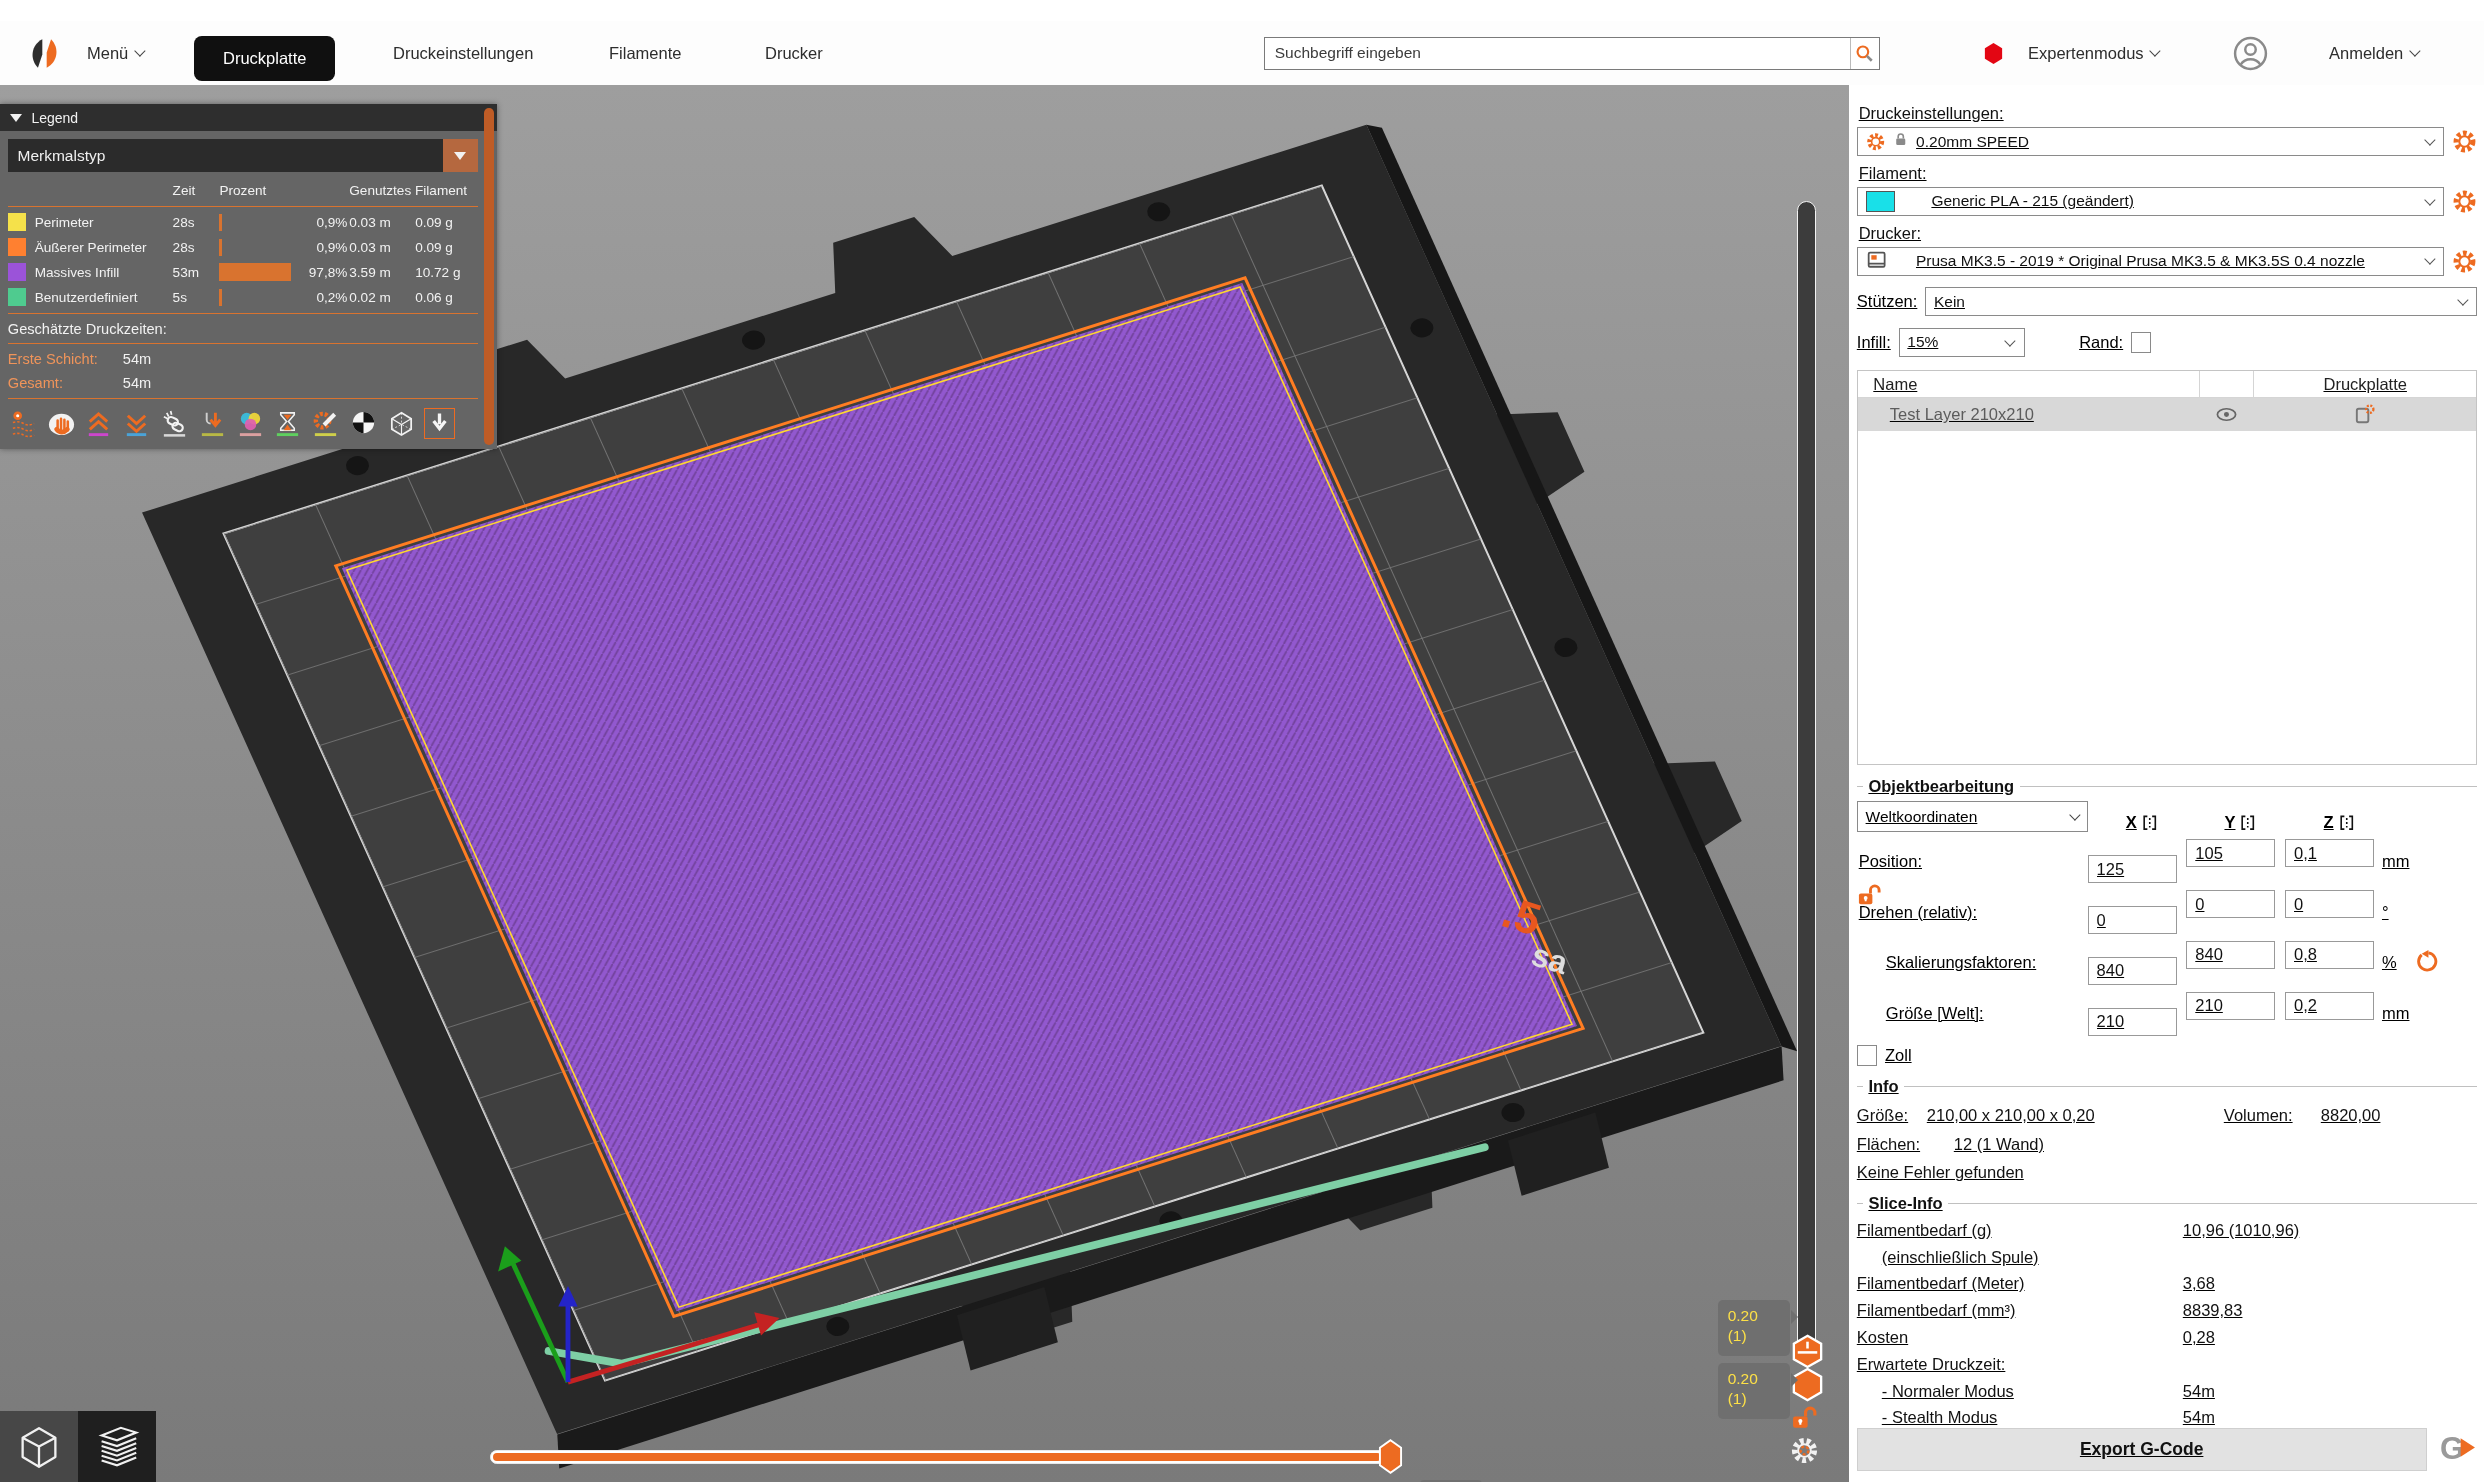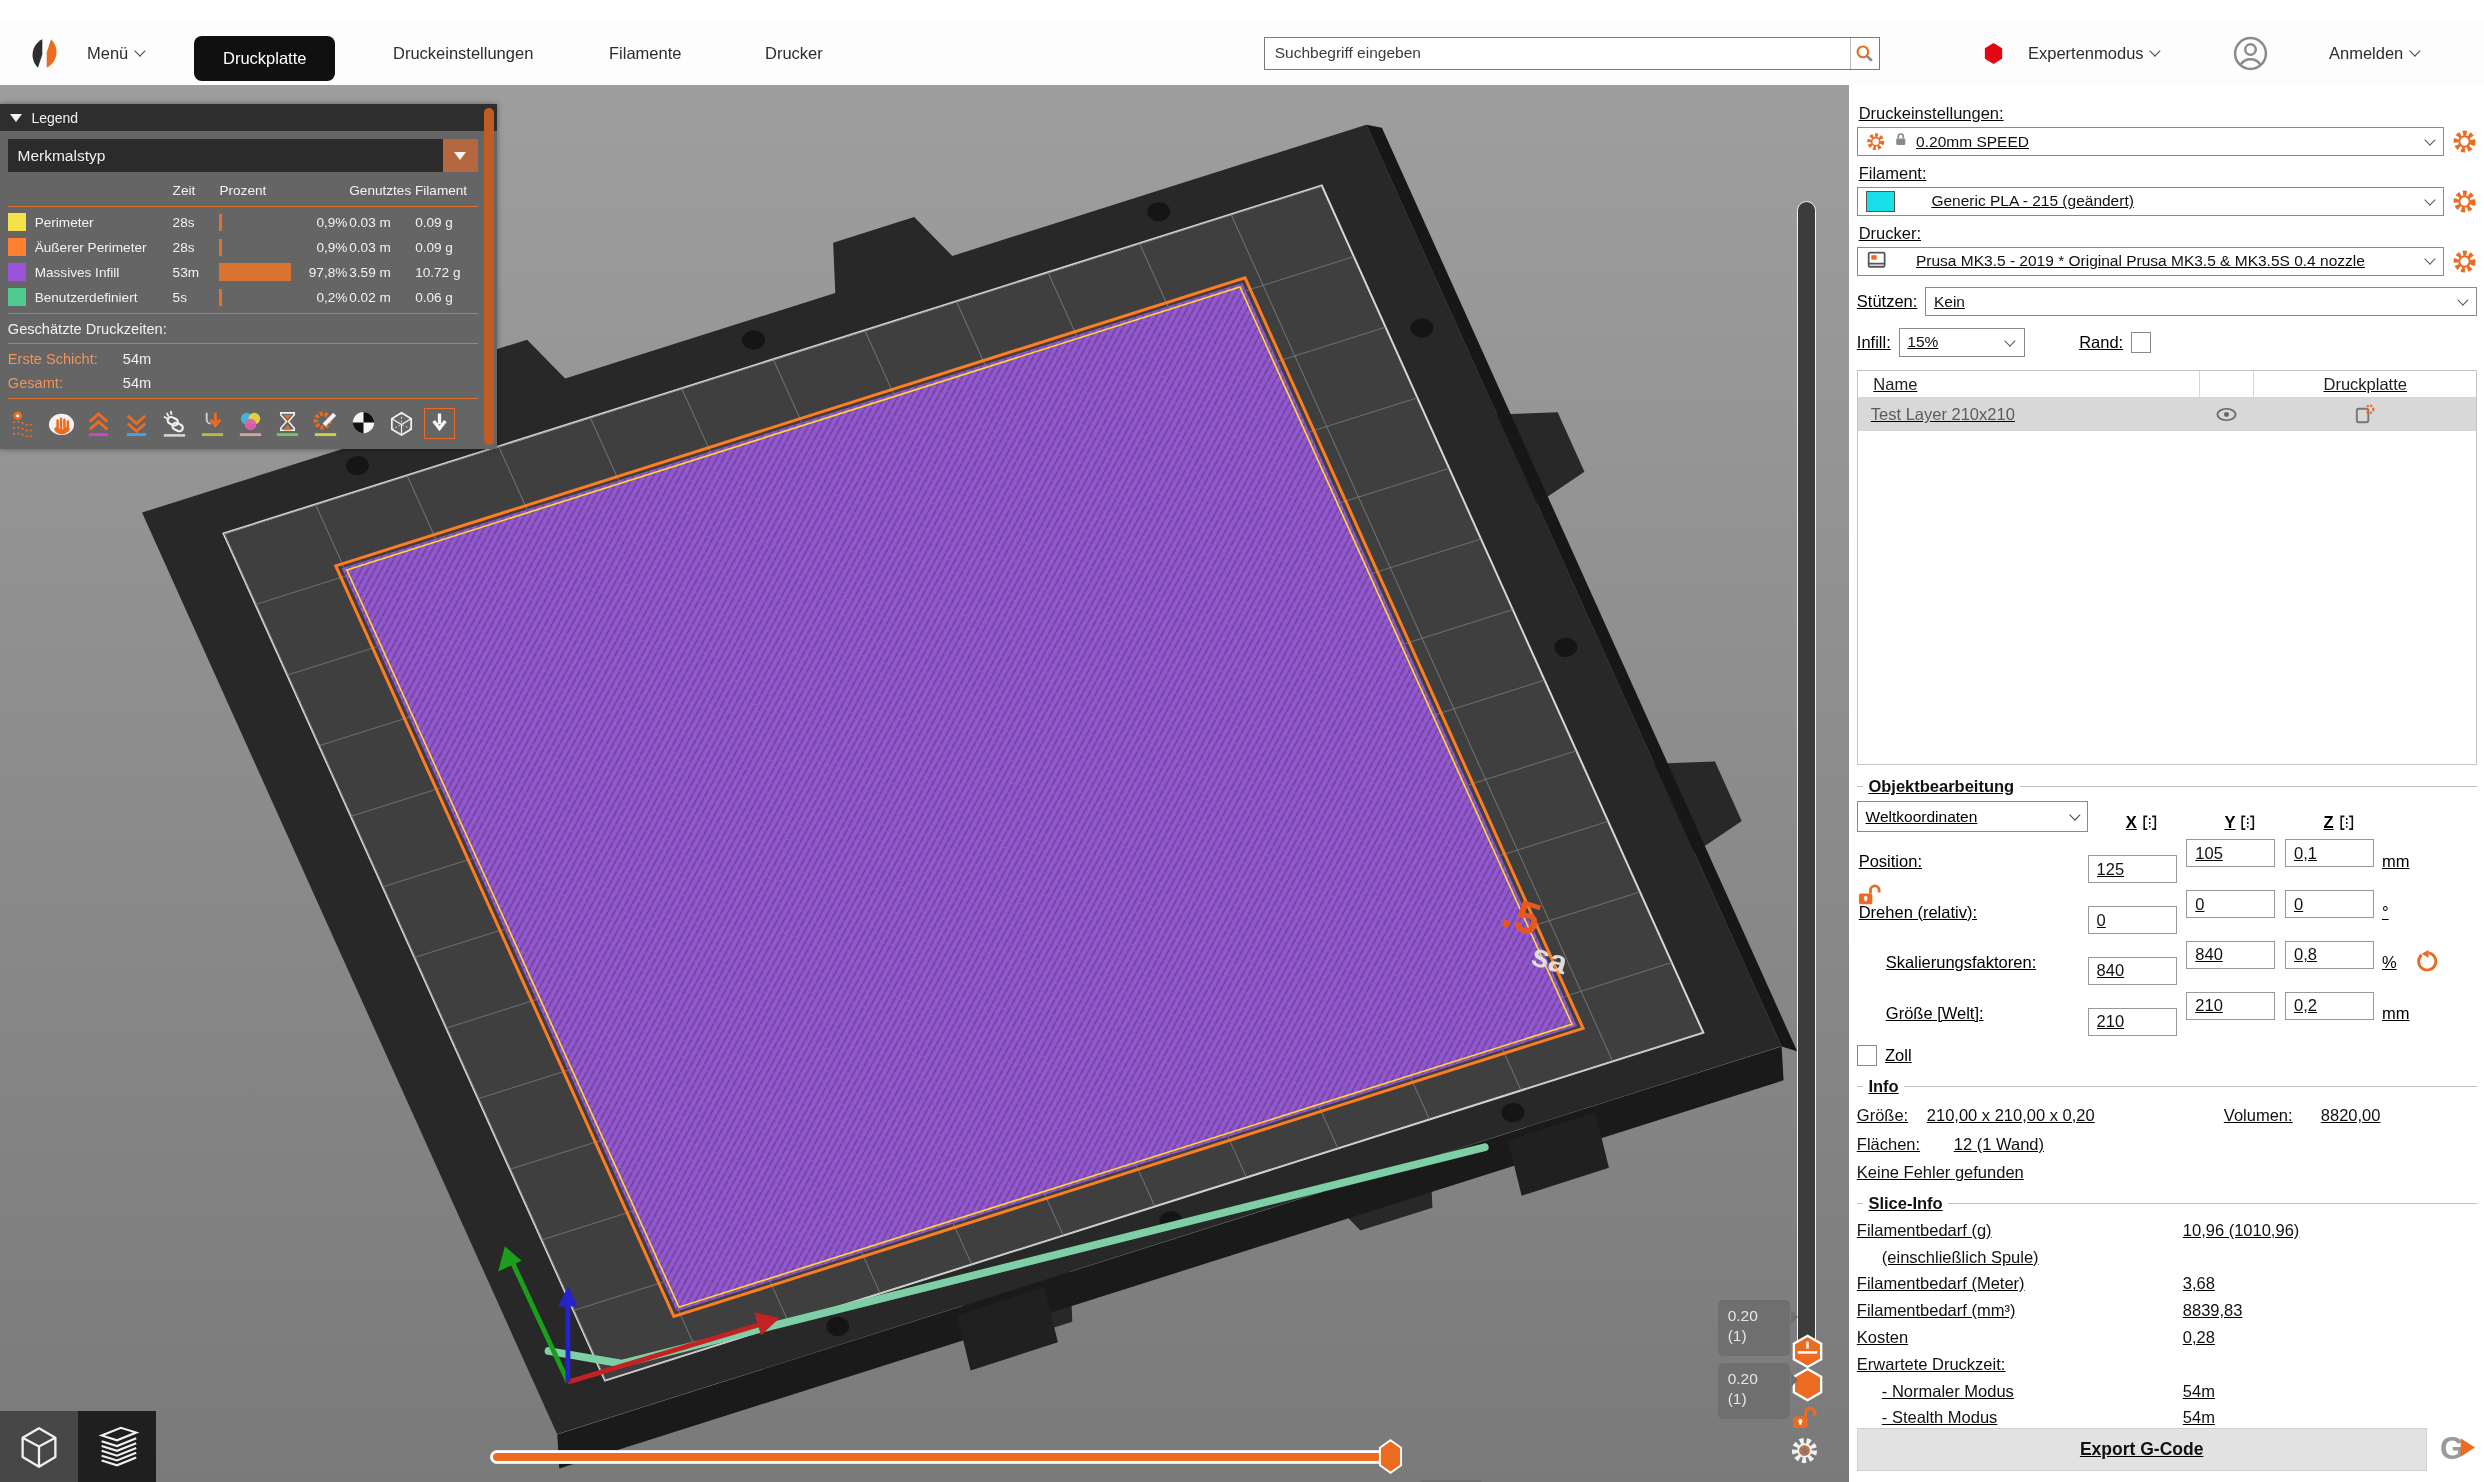--- a/index.html
+++ b/index.html
@@ -74,21 +74,21 @@
   #travel-slider-track { position:absolute; left:490px; top:1365px; width:910px; height:13.6px;
     background:#fff; border-radius:6.8px; border:1px solid #e8e8e8; }
   #travel-slider-fill { position:absolute; left:1.9px; top:1.9px; width:888px; height:7.8px; background:#ED6B21; border-radius:3.9px; }
   #travel-handle { position:absolute; left:1378px; top:1353px; }
   #travel-tooltip { position:absolute; left:1420px; top:1351px; min-width:62px; height:31px; background:#6f6f6f;
     border-radius:3.9px; color:#fff; font-size:15.5px; display:flex; align-items:center; justify-content:center;margin-top:44px; }
 
   #layer-slider-track { position:absolute; left:1797px; top:116px; width:19.4px; height:1150px;
     background:#3c3c3c; border:1.9px solid #f2f2f2; border-radius:9.7px; }
   #layer-handles { position:absolute; left:1784px; top:1245px; }
-  .ltip { position:absolute; width:72px; height:56px; background:#6f6f6f; border-radius:4.9px; color:#e5e5e5;
+  .ltip { position:absolute; width:72px; height:56px; background:#6f6f6f; border-radius:4.9px; color:#fde047;
     font-size:15.5px; padding:5.8px 0 0 9.7px; line-height:20.4px; }
   .ltip:after { content:""; position:absolute; right:-7.8px; top:9.7px; border-top:7.8px solid transparent;
     border-bottom:7.8px solid transparent; border-left:7.8px solid #6f6f6f; }
   #layer-tip-upper { left:1718px; top:1215px; }
   #layer-tip-lower { left:1718px; top:1278px; }
   #layer-lock { position:absolute; left:1791px; top:1320px; }
   #layer-gear { position:absolute; left:1790px; top:1351px; }
 
   
   .side-label { font-size:16.5px; color:#111; margin:7.8px 0 3.9px 1.9px; }
@@ -101,21 +101,21 @@
   .cb { width:20.4px; height:20.4px; border:1px solid #8a8a8a; background:#fff; display:inline-block; }
   .fil-swatch { width:29px; height:21.3px; border:1px solid #555; }
 
   #objlist { margin-top:13.6px; border:1px solid #c4c4c4; height:400px; }
   #objlist .ohdr { display:grid; grid-template-columns:1fr 54px 223px; height:27px; align-items:center;
     font-size:16.5px; color:#222; border-bottom:1px solid #d5d5d5; }
   #objlist .ohdr > div { padding-left:15.5px; height:100%; display:flex; align-items:center; }
   #objlist .ohdr .c2, #objlist .ohdr .c3 { border-left:1px solid #d5d5d5; justify-content:center; padding-left:0; }
   #objlist .orow { display:grid; grid-template-columns:1fr 54px 223px; height:33px; align-items:center;
     background:#d8d8d8; color:#5c5c5c; font-size:16.5px; }
-  #objlist .orow .nm { padding-left:13px; }
+  #objlist .orow .nm { padding-left:32px; }
   #objlist .orow .ic { display:flex; justify-content:center; }
 
   .sec-hdr { display:flex; align-items:center; margin-top:11.6px; }
   .sec-hdr .ln { flex:1; height:1px; background:#c0c0c0; }
   .sec-hdr .ln.short { flex:0 0 5.8px; }
   .sec-hdr .tt { font-weight:bold; font-size:16.5px; margin:0 5.8px; color:#111; }
 
   #manip { position:relative; }
   .axis-hdr { display:flex; align-items:flex-end; margin-top:5.8px; }
   .axis-hdr .coord-combo { width:231px; height:31px; border:1px solid #8a8a8a; display:flex; align-items:center;

